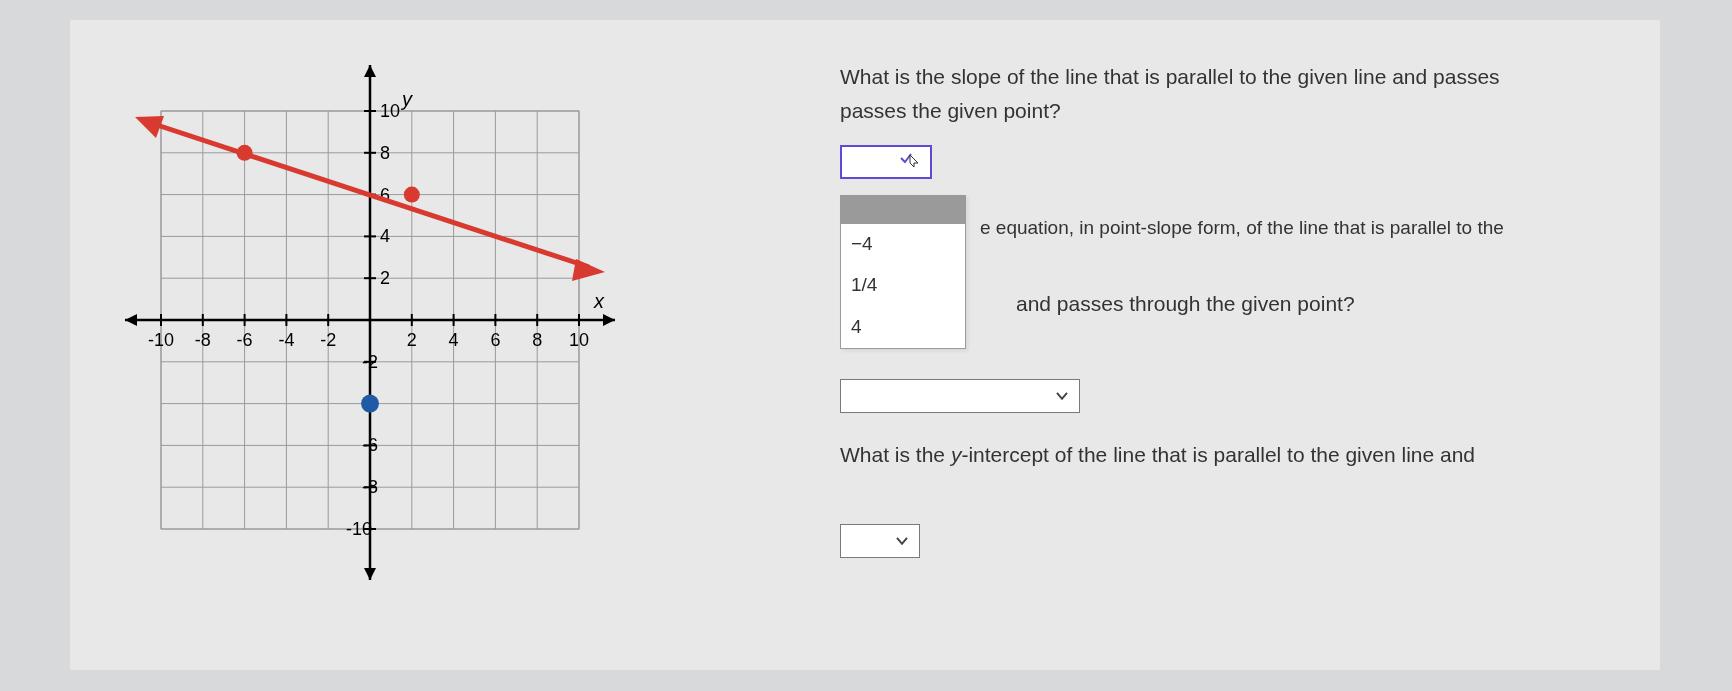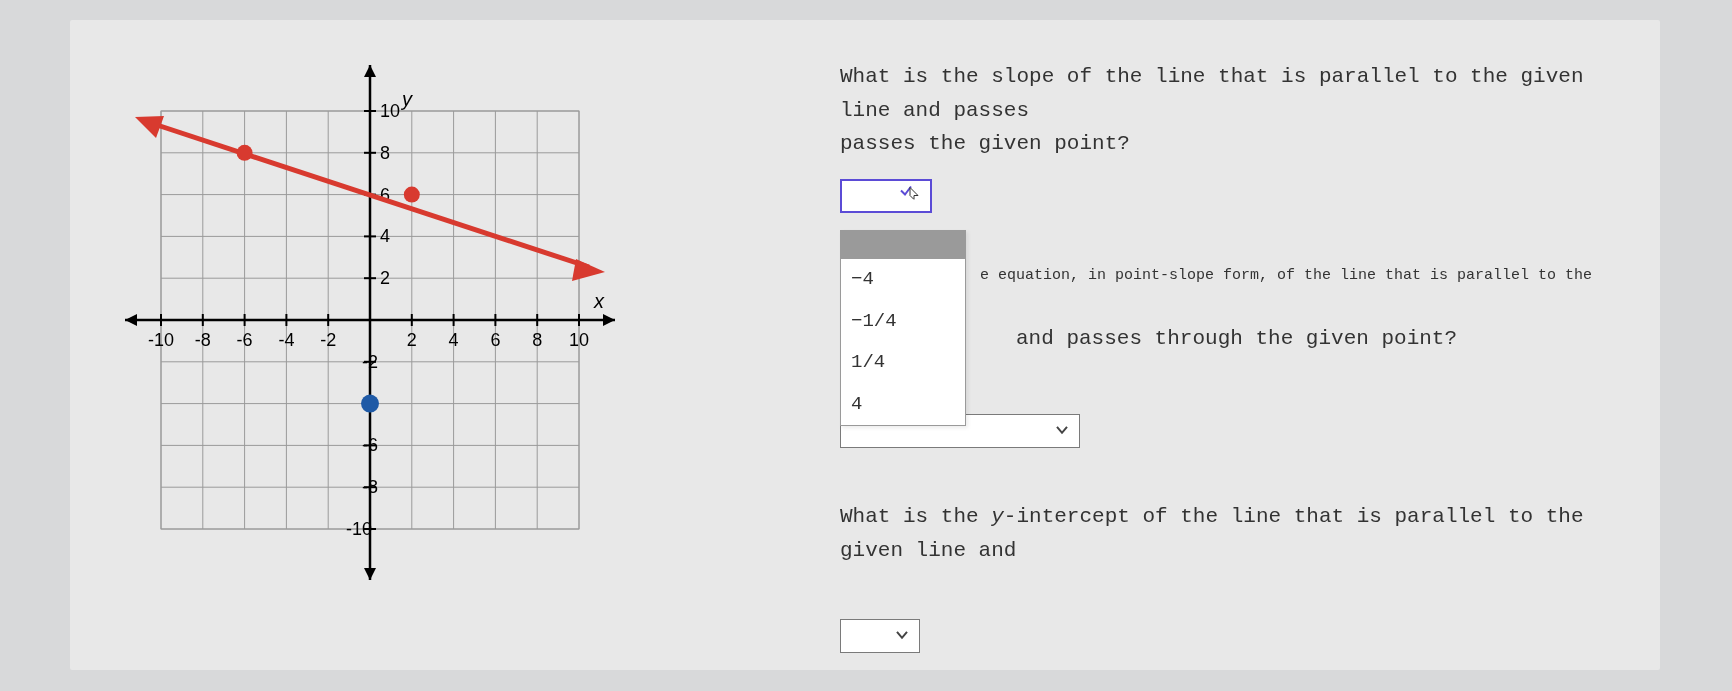--- a/index.html
+++ b/index.html
@@ -31,21 +31,20 @@
   .graph-svg {
     width: 520px;
     height: 540px;
   }
   .questions-area {
     flex: 1;
     padding: 40px 40px 12px 130px;
     font-size: 21px;
     line-height: 1.6;
     color: #333;
-    font-family: Liberation Mono, monospace;
   }
   .q-block { margin-bottom: 30px; }
   .q-text { margin-bottom: 18px; }
   .italic { font-style: italic; }
   .select-box {
     display: inline-block;
     border: 2px solid #5b4bd6;
     background: #fff;
     height: 34px;
     width: 92px;
@@ -82,22 +81,22 @@
     border-bottom: 1px solid transparent;
     white-space: nowrap;
   }
   .dropdown-list .opt-blank {
     background: #9a9a9a;
     height: 28px;
   }
   .hidden-text-line1 {
     position: absolute;
     left: 140px;
-    top: 34px;
-    font-size: 15px;
+    top: 18px;
+    font-size: 19px;
     color: #333;
     white-space: nowrap;
   }
   .hidden-text-line2 {
     position: absolute;
     left: 140px;
     top: 92px;
     font-size: 21px;
     color: #333;
     white-space: nowrap;
@@ -247,40 +246,39 @@
             <path d="M10 4 L18 12 L14 12 L14 16 L10 12 Z" fill="#fff" stroke="#333" stroke-width="1"></path>
           </svg>
         </span>
       </div>
 
       
       <div class="dropdown-open">
         <div class="dropdown-list">
           <div class="opt opt-blank"></div>
           <div class="opt">−4</div>
-          <div class="opt">−1/4</div>
           <div class="opt">1/4</div>
           <div class="opt">4</div>
         </div>
         <div class="hidden-text-line1">e equation, in point-slope form, of the line that is parallel to the</div>
         <div class="hidden-text-line2">and passes through the given point?</div>
       </div>
     </div>
 
     <div class="q2-under-dropdown">
       <div class="select-plain">
         <span class="chev">
           <svg width="14" height="10" viewBox="0 0 14 10">
               <polyline points="2,2 7,8 12,2" fill="none" stroke="#444" stroke-width="2"></polyline>
             </svg>
         </span>
       </div>
     </div>
 
-    <div class="q-block" style="margin-top:40px">
+    <div class="q-block" style="margin-top:16px">
       <div class="q-text">
         <span>What is the </span><span class="italic">y</span><span>-intercept of the line that is parallel to the given line and</span>
         <br><br>
       </div>
       <div class="select-plain small">
         <span class="chev">
           <svg width="14" height="10" viewBox="0 0 14 10">
               <polyline points="2,2 7,8 12,2" fill="none" stroke="#444" stroke-width="2"></polyline>
             </svg>
         </span>

